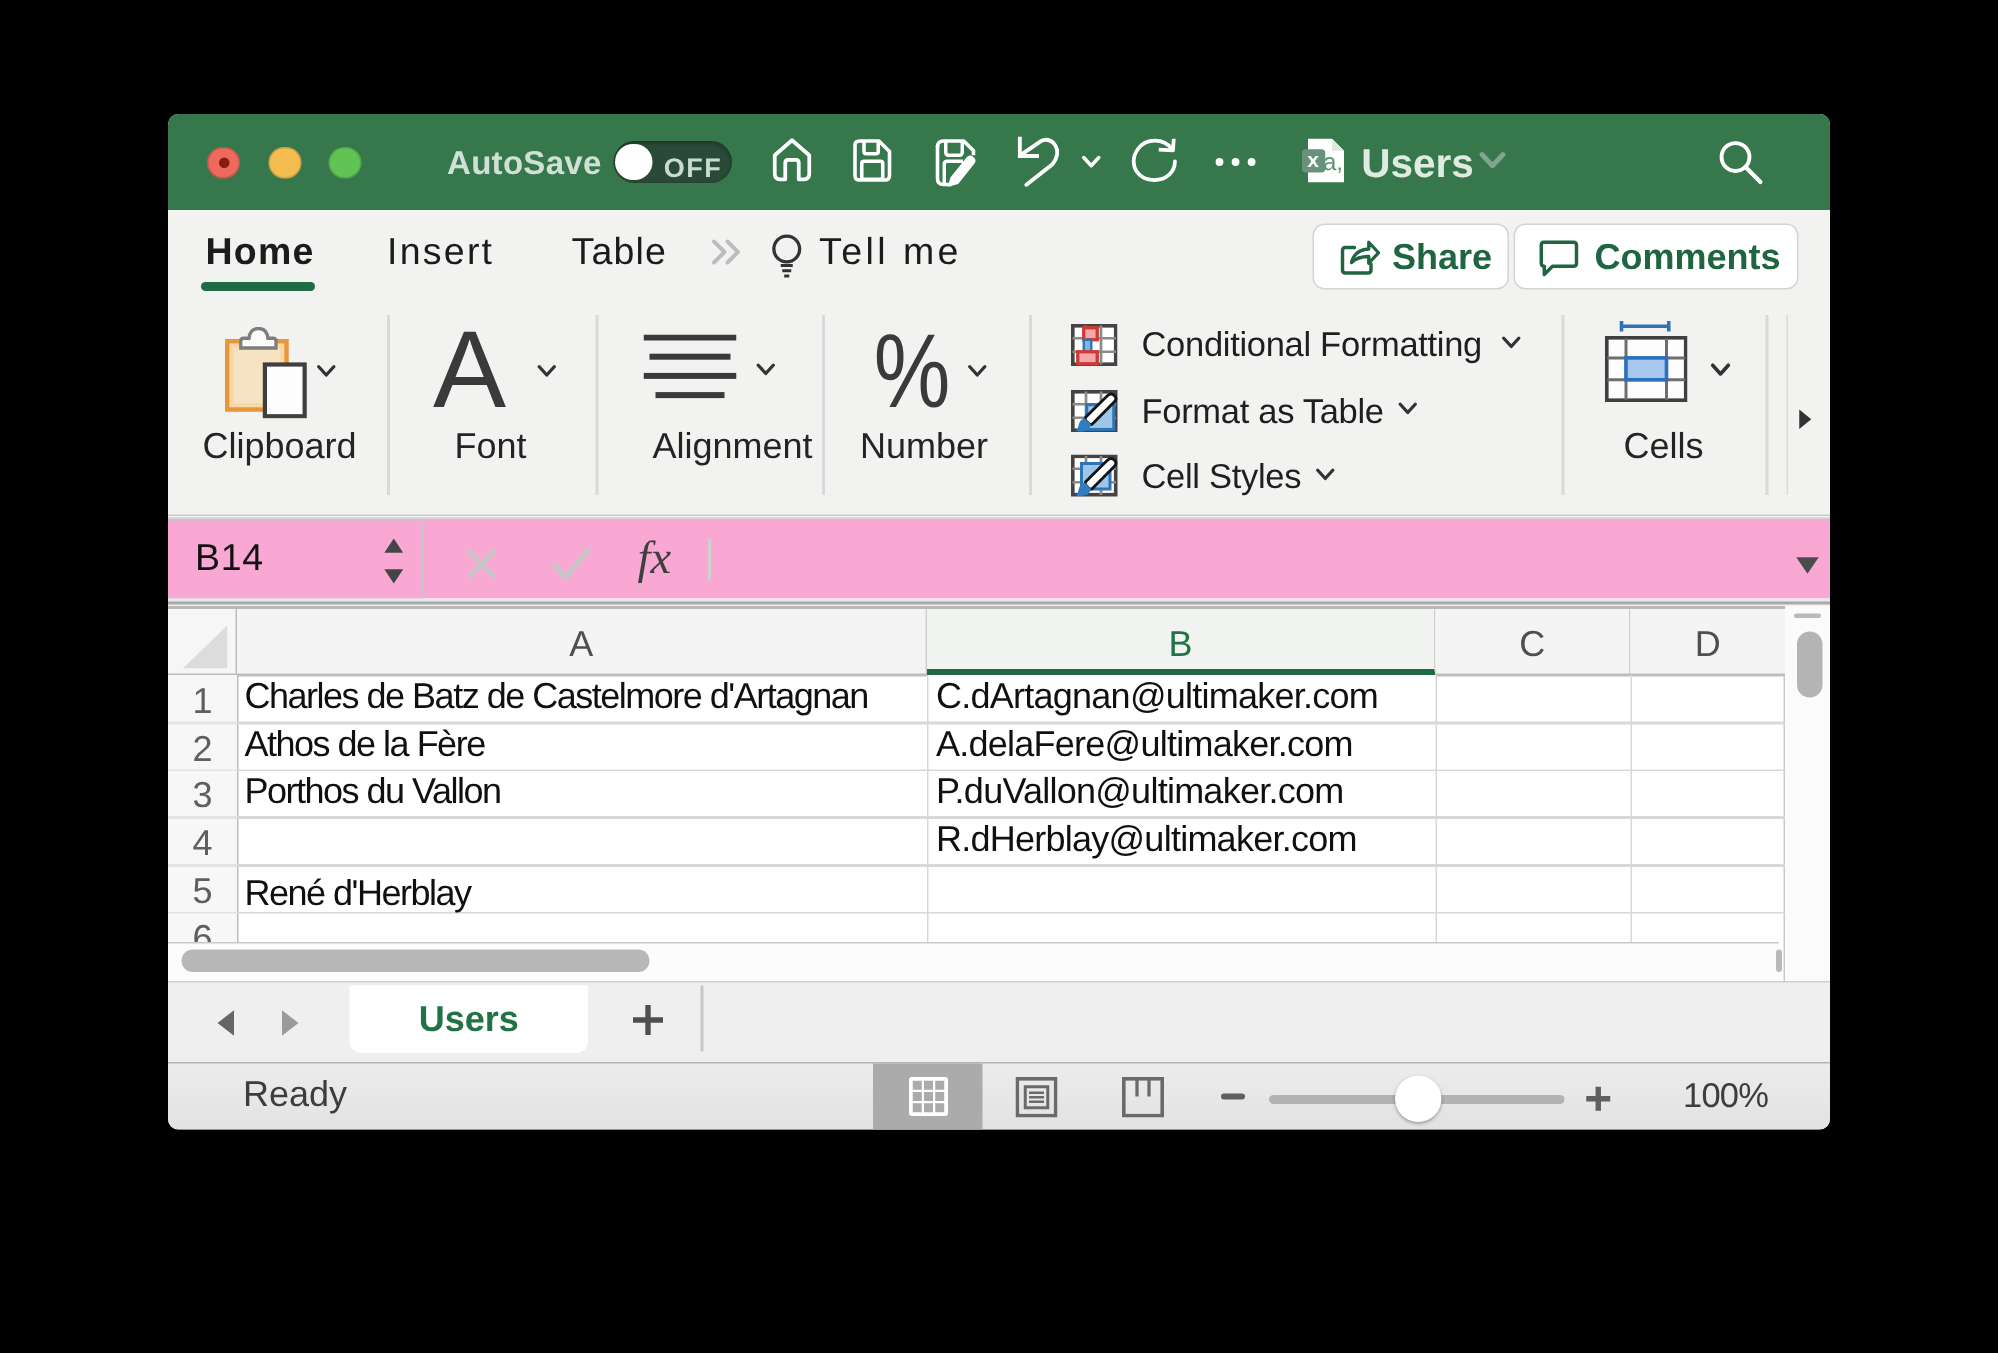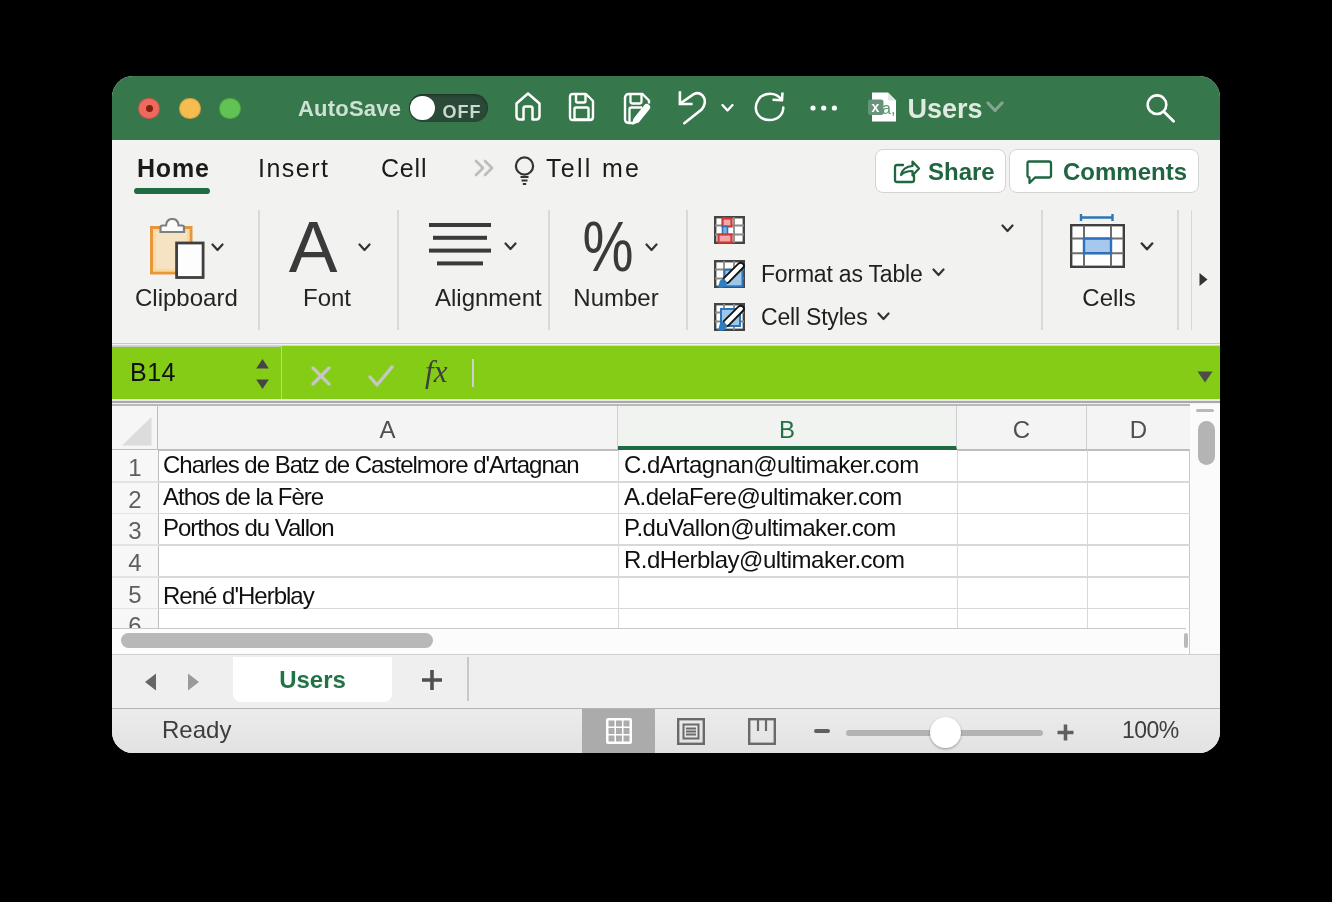--- a/index.html
+++ b/index.html
@@ -1,19 +1,19 @@
 <!DOCTYPE html>
 <html><head>
 <meta charset="utf-8">
 <style>
   * { margin:0; padding:0; box-sizing:border-box; }
   html,body { width:1332px; height:902px; background:#000; overflow:hidden;
     font-family:"Liberation Sans", sans-serif; }
   .win { position:absolute; left:112px; top:76px; width:1108px; height:677px;
-    border-radius:21px; background:#f2f2f1; overflow:hidden; }
+    border-radius:7px; background:#f2f2f1; overflow:hidden; }
   .abs { position:absolute; }
   svg { display:block; }
 
   
   .titlebar { position:absolute; left:0; top:0; width:1108px; height:64px; background:#36784b; }
   .tl { position:absolute; top:21.5px; width:21.6px; height:21.6px; border-radius:50%; }
   .tl.red { left:26.3px; background:#ee6a5f; box-shadow: inset 0 0 0 1px rgba(0,0,0,0.18); }
   .tl.red::after { content:""; position:absolute; left:7.3px; top:7.3px; width:7px; height:7px; border-radius:50%; background:#871c0c; }
   .tl.yel { left:67.3px; background:#f5bd4f; box-shadow: inset 0 0 0 1px rgba(0,0,0,0.15); }
   .tl.grn { left:107.4px; background:#61c354; box-shadow: inset 0 0 0 1px rgba(0,0,0,0.15); }
@@ -31,21 +31,21 @@
   .btn { position:absolute; top:73px; height:44px; background:#fff; border:1.5px solid #d4d4d4; border-radius:8px; }
   .btn span { font-size:24px; font-weight:bold; color:#1f6540; }
 
   
   .ribbon { position:absolute; left:0; top:124px; width:1108px; height:144px; background:#f2f2f1; border-bottom:1.5px solid #c9c9c9; }
   .vsep { position:absolute; top:10px; width:1.5px; height:120px; background:#d9d9d9; }
   .glabel { position:absolute; top:84px; font-size:24px; color:#242424; text-align:center; }
   .rtext { position:absolute; font-size:23px; color:#1f1f1f; line-height:28px; letter-spacing:-0.2px; }
 
   
-  .fbar { position:absolute; left:0; top:269px; width:1108px; height:54px; background:#84cc16; border-top:1px solid #d5d5d5; }
+  .fbar { position:absolute; left:0; top:269px; width:1108px; height:54px; background:#f9a8d4; border-top:1px solid #d5d5d5; }
   .fband { position:absolute; left:0; top:323px; width:1108px; height:3.5px; background:#e9e9e9; border-bottom:2px solid #a9a9a9; }
   .namebox { position:absolute; left:0; top:0; width:170px; height:54px; border:1.5px solid #c6c6c6; border-left:none; }
 
   
   .grid { position:absolute; left:0; top:328px; width:1108px; height:250px; background:#fff; overflow:hidden; }
   .hdr { position:absolute; top:0; height:46px; background:#f4f4f4; font-size:24px; color:#4f4f4f;
      text-align:center; line-height:51px; border-right:1px solid #cfcfcf; }
   .cellrow { position:absolute; font-size:24px; color:#101010; white-space:nowrap; letter-spacing:-1px; }
   .cellb { letter-spacing:-0.5px !important; }
   .rownum { position:absolute; left:0; width:46px; text-align:center; font-size:24px; color:#5f5f5f; }
@@ -113,21 +113,21 @@
     </svg>
     <svg class="abs" style="left:1033px;top:17px" width="31" height="31" viewBox="0 0 31 31">
       <circle cx="12" cy="11.7" r="9.3" fill="none" stroke="#fff" stroke-width="2.6"></circle>
       <path d="M18.7 18.4 L28.6 28.3" stroke="#fff" stroke-width="2.8" stroke-linecap="round"></path>
     </svg>
   </div>
 
   <div class="tabrow">
     <div class="tab" style="left:25px; font-weight:bold; letter-spacing:0.8px;">Home</div>
     <div class="tab" style="left:146px; letter-spacing:1.5px;">Insert</div>
-    <div class="tab" style="left:269px; letter-spacing:0.8px;">Cell</div>
+    <div class="tab" style="left:269px; letter-spacing:0.8px;">Table</div>
     <svg class="abs" style="left:362px;top:19px" width="22" height="18" viewBox="0 0 22 18">
       <path d="M2 2 L9 9 L2 16 M11 2 L18 9 L11 16" fill="none" stroke="#bcbcbc" stroke-width="2.6" stroke-linecap="round" stroke-linejoin="round"></path>
     </svg>
     <svg class="abs" style="left:402px;top:16px" width="21" height="31" viewBox="0 0 21 31">
       <circle cx="10.5" cy="10" r="8.6" fill="none" stroke="#333" stroke-width="2.2"></circle>
       <path d="M6.5 21 L14.5 21 M7.5 24.5 L13.5 24.5 M8.8 28 L12.2 28" stroke="#333" stroke-width="2" fill="none"></path>
     </svg>
     <div class="tab" style="left:434px; letter-spacing:2.3px;">Tell me</div>
   </div>
   <div class="homeline"></div>
@@ -188,20 +188,21 @@
     </svg>
     <div class="glabel" style="left:454px; width:100px;">Number</div>
 
     <svg class="abs" style="left:602px;top:15.5px" width="31" height="28" viewBox="0 0 31 28">
       <rect x="1.2" y="1.2" width="28.6" height="25.6" fill="#fff" stroke="#444" stroke-width="2.4"></rect>
       <path d="M10 1 L10 27 M20 1 L20 27 M1 9.5 L30 9.5 M1 18.5 L30 18.5" stroke="#8a8a8a" stroke-width="1.8"></path>
       <rect x="8.5" y="2.5" width="9" height="8" fill="#f4a6aa" stroke="#cf3b34" stroke-width="2.2"></rect>
       <rect x="8.5" y="10.5" width="5" height="8" fill="#7fb3e0" stroke="#2e75b6" stroke-width="1.6"></rect>
       <rect x="4.5" y="18.5" width="13" height="8" fill="#f4a6aa" stroke="#cf3b34" stroke-width="2.2"></rect>
     </svg>
+    <div class="rtext" style="left:649px; top:15px;">Conditional Formatting</div>
     <svg class="abs" style="left:889px;top:24px" width="13" height="9" viewBox="0 0 13 9">
       <path d="M1.5 1.5 L6.5 7 L11.5 1.5" fill="none" stroke="#333" stroke-width="2.2" stroke-linecap="round" stroke-linejoin="round"></path>
     </svg>
 
     <svg class="abs" style="left:602px;top:60px" width="32" height="29" viewBox="0 0 32 29">
       <rect x="1.2" y="1.2" width="28.6" height="25.6" fill="#fff" stroke="#444" stroke-width="2.4"></rect>
       <path d="M10 1 L10 27 M20 1 L20 27 M1 9.5 L30 9.5 M1 18.5 L30 18.5" stroke="#8a8a8a" stroke-width="1.8"></path>
       <rect x="10.5" y="9.8" width="18" height="16.5" fill="#9ec6e8" stroke="#2e75b6" stroke-width="2"></rect>
       <path d="M29 3.8 Q31 5.8 28.8 8 L14.6 22.4 Q13.2 23.8 11.7 22.3 L10.1 20.7 Q8.7 19.3 10.1 17.9 L24.4 3.7 Q26.9 1.7 29 3.8 Z" fill="#fff" stroke="#141414" stroke-width="1.9"></path>
       <path d="M9.2 18.8 L13.3 22.9 Q13 25.7 10.2 26.9 Q6.6 28.5 3.3 27.1 Q5 25.2 5.3 22.7 Q5.7 19.9 9.2 18.8 Z" fill="#2f7ec2"></path>

